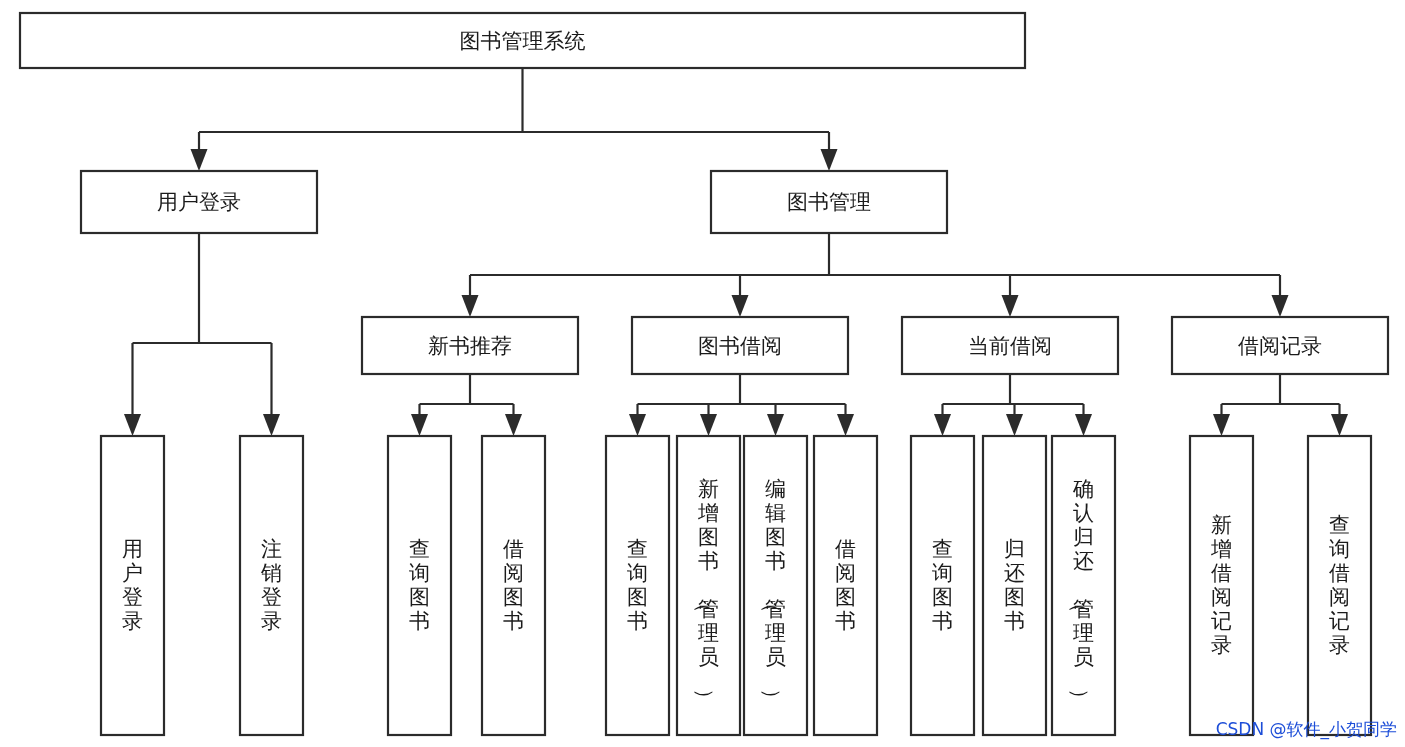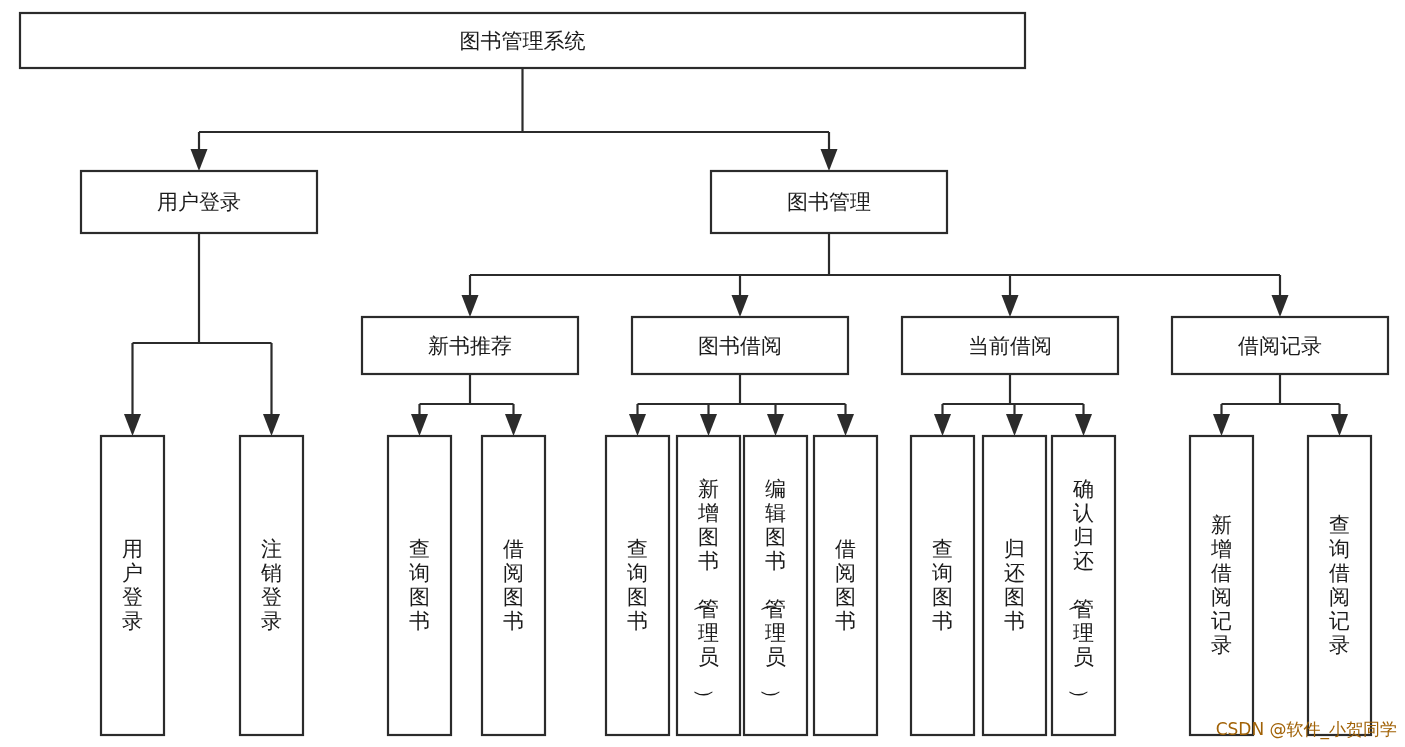--- a/index.html
+++ b/index.html
@@ -55,21 +55,21 @@
   .arrow-head {
     fill: #2b2b2b;
     stroke: none;
   }
   .watermark {
     position: absolute;
     right: 8px;
     bottom: 6px;
     font-family: "DejaVu Sans", "Liberation Sans", sans-serif;
     font-size: 17px;
-    color: #a16207;
+    color: #1d4ed8;
     white-space: nowrap;
     user-select: none;
     pointer-events: none;
   }
 </style>
 </head>
 <body>
 
 <div id="diagram-root">
   <svg id="tree-svg" viewBox="0 0 1405 747" xmlns="http://www.w3.org/2000/svg">

